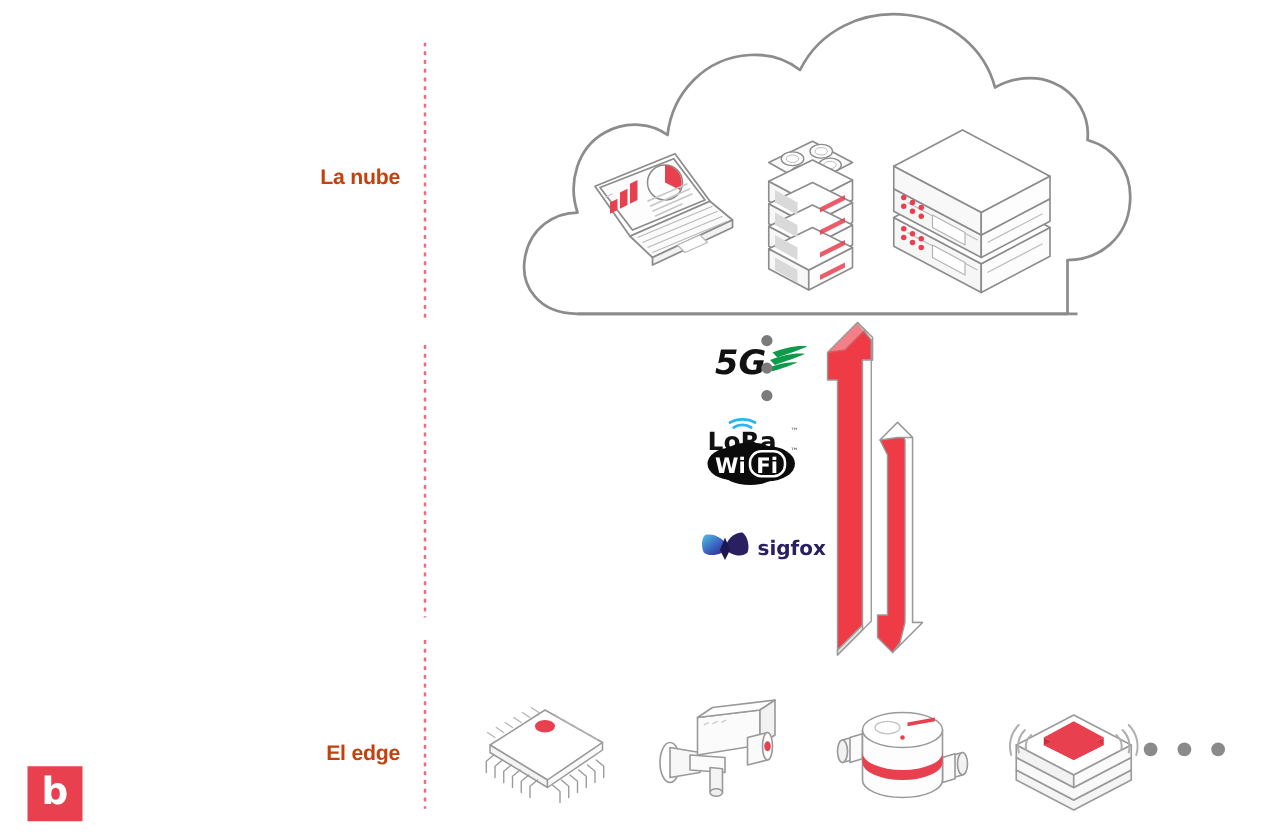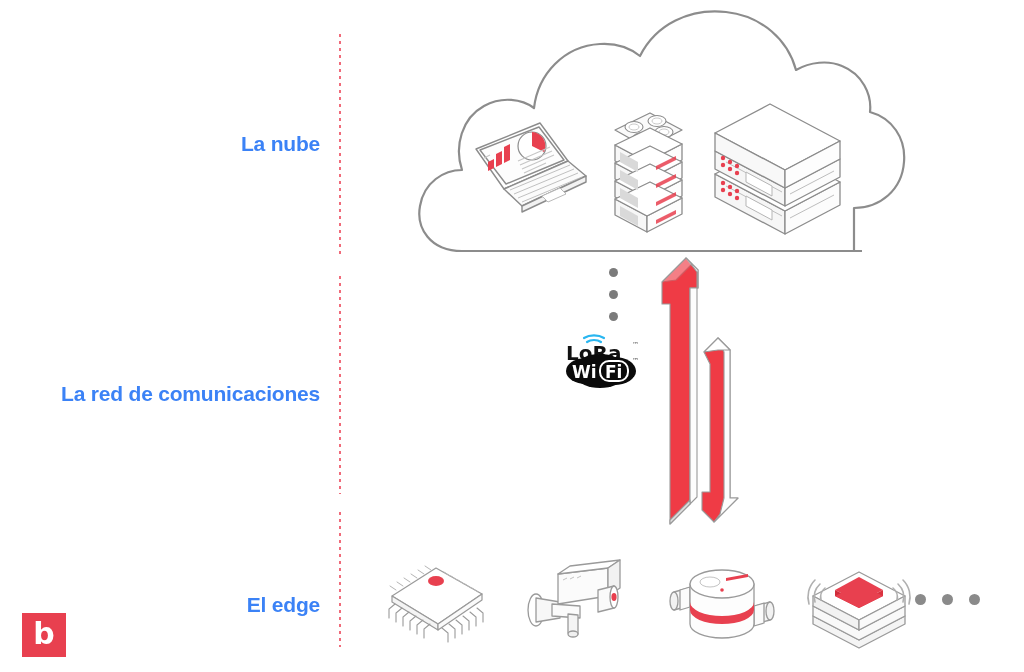--- a/index.html
+++ b/index.html
@@ -9,22 +9,22 @@
     font-family:"Liberation Sans", sans-serif;
     overflow:hidden;
     position:relative;
   }
   #stage{position:absolute;left:0;top:0;width:1024px;height:672px;}
 
   
   .row-label{
     position:absolute;
     right:0; 
-    color:#3b82f6;
-    font-size:21px;
+    color:#c2410c;
+    font-size:17px;
     font-weight:bold;
     letter-spacing:-0.2px;
     white-space:nowrap;
     text-align:center;
     line-height:1;
   }
   .label-col{position:absolute;left:0;top:0;width:320px;height:672px;}
   #lbl-cloud{top:133px;right:0;}
   #lbl-net{top:383px;right:0;}
   #lbl-edge{top:594px;right:0;}
@@ -86,21 +86,20 @@
   .hdot{position:absolute;width:11px;height:11px;border-radius:50%;background:#8a8a8a;top:0;}
   #hd1{left:0px;} #hd2{left:27px;} #hd3{left:54px;}
 </style>
 </head>
 <body>
 
 <div id="stage">
 
   <div class="label-col">
     <div class="row-label" id="lbl-cloud">La nube</div>
-    <div class="row-label" id="lbl-net">La red de comunicaciones</div>
     <div class="row-label" id="lbl-edge">El edge</div>
   </div>
 
   <div class="dotline" id="dot-a"></div>
   <div class="dotline" id="dot-b"></div>
   <div class="dotline" id="dot-c"></div>
 
   <div id="brand">
     <span>b</span>
   </div>
@@ -240,20 +239,30 @@
             <circle cx="313" cy="184" r="2.2"></circle>
           <circle cx="320" cy="188" r="2.2"></circle>
             <circle cx="327" cy="192" r="2.2"></circle>
         </g>
       </g>
     </svg>
   </div>
 
   <div id="proto-stack">
 
+    <div class="proto" id="proto-5g">
+      <svg width="110" height="38" viewBox="0 0 110 38">
+        <g fill="#0d9b4b">
+          <path d="M58,14 C68,10 78,8 86,9 C80,12 70,15 62,18 Z"></path>
+          <path d="M56,20 C66,16 76,14 84,15 C78,18 68,21 60,24 Z"></path>
+          <path d="M55,26 C63,23 71,21 78,22 C73,24 65,27 58,29 Z"></path>
+        </g>
+        <text x="12" y="31" font-family="'DejaVu Sans', sans-serif" font-size="27" font-weight="bold" fill="#111111" font-style="italic">5G</text>
+      </svg>
+    </div>
 
     <div class="proto" id="proto-lora">
       <svg width="110" height="40" viewBox="0 0 110 40">
         <g stroke="#29b6f0" stroke-width="2.2" fill="none" stroke-linecap="round">
           <path d="M27,10 A10,7 0 0,1 41,10"></path>
           <path d="M24,6 A15,10 0 0,1 44,6"></path>
           <path d="M27,32 A10,7 0 0,0 41,32"></path>
           <path d="M24,36 A15,10 0 0,0 44,36"></path>
         </g>
         <text x="6" y="28" font-family="'DejaVu Sans', sans-serif" font-size="20" font-weight="bold" fill="#111111">LoRa</text>
@@ -269,20 +278,37 @@
           <ellipse cx="40" cy="14" rx="22" ry="11"></ellipse>
           <ellipse cx="40" cy="27" rx="22" ry="10"></ellipse>
         </g>
         <text x="12" y="27" font-family="'DejaVu Sans', sans-serif" font-size="17" font-weight="bold" fill="#ffffff">Wi</text>
         <rect x="40" y="10" width="28" height="20" rx="9" fill="none" stroke="#ffffff" stroke-width="2"></rect>
         <text x="45" y="27" font-family="'DejaVu Sans', sans-serif" font-size="17" font-weight="bold" fill="#ffffff">Fi</text>
         <text x="72" y="12" font-family="'DejaVu Sans', sans-serif" font-size="7" fill="#444444">™</text>
       </svg>
     </div>
 
+    <div class="proto" id="proto-sigfox">
+      <svg width="110" height="38" viewBox="0 0 110 38">
+        <defs>
+          <linearGradient id="sfg" x1="0" y1="0" x2="1" y2="1">
+            <stop offset="0" stop-color="#4ec3e0"></stop>
+            <stop offset="0.55" stop-color="#3a5bbf"></stop>
+            <stop offset="1" stop-color="#2a1f63"></stop>
+          </linearGradient>
+        </defs>
+        <g>
+          <path d="M4,10 C12,8 20,14 23,20 C18,26 8,28 3,24 C1,20 1,13 4,10 Z" fill="url(#sfg)"></path>
+          <path d="M34,8 C27,8 21,14 20,21 C25,27 34,28 38,24 C40,19 38,11 34,8 Z" fill="#2a2060"></path>
+          <path d="M20,12 L24,22 L20,30 L16,22 Z" fill="#1d1752"></path>
+        </g>
+        <text x="46" y="26" font-family="'DejaVu Sans', sans-serif" font-size="16" font-weight="bold" fill="#2a2060">sigfox</text>
+      </svg>
+    </div>
 
     <div id="proto-dots">
       <div class="vdot" id="vd1"></div>
       <div class="vdot" id="vd2"></div>
       <div class="vdot" id="vd3"></div>
     </div>
   </div>
 
   <div id="arrows">
     <svg width="100" height="292" viewBox="0 0 100 292">

